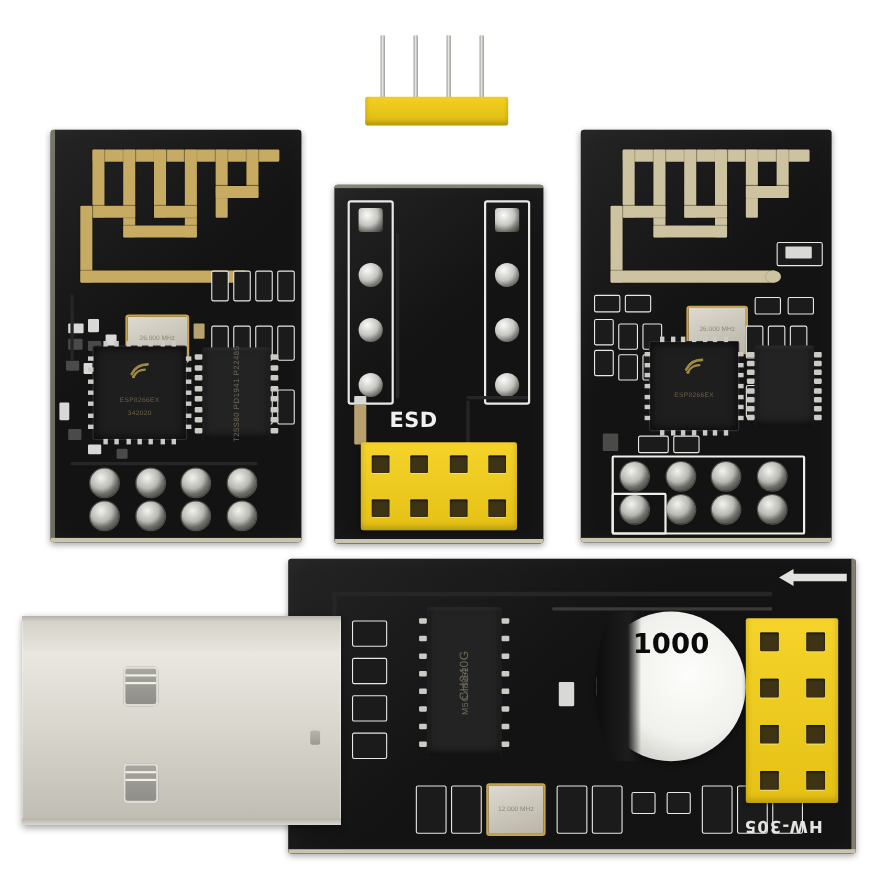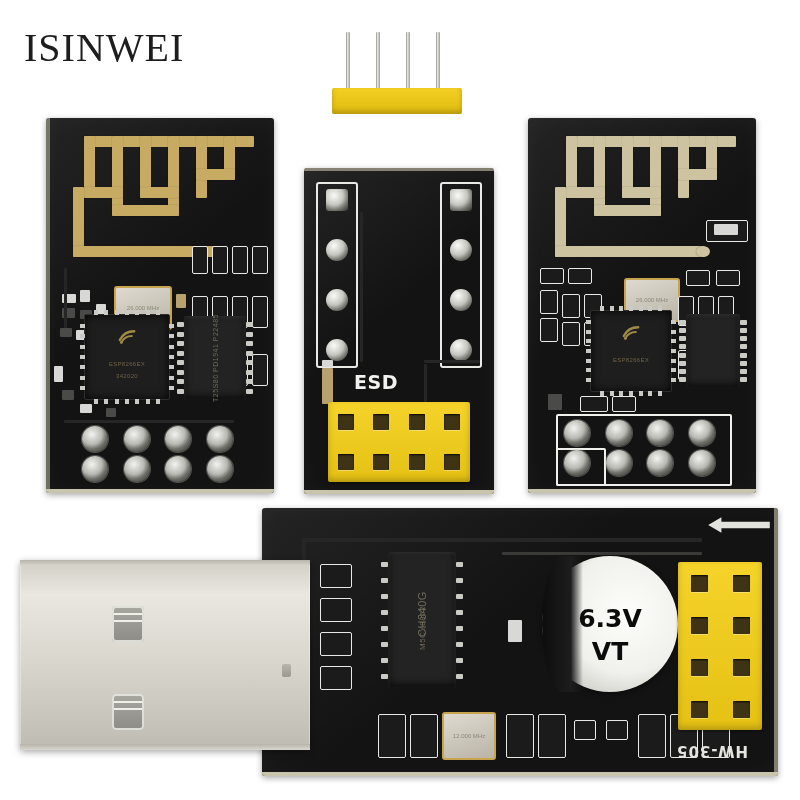--- a/index.html
+++ b/index.html
@@ -128,21 +128,20 @@
        letter-spacing:1px;font-family:"DejaVu Sans",sans-serif;}
   .arrow{position:absolute;}
   .trace{position:absolute;background:#262626;border-radius:1px;}
   .tracelt{position:absolute;background:#3a3a38;border-radius:1px;}
 </style>
 </head>
 <body>
 
 <div class="stage">
 
-  <div class="watermark">ISINWEI</div>
 
   <div class="mhdr" style="left:332px;top:32px;width:130px;height:82px;">
     <div class="pin" style="left:14px;height:66px;"></div>
     <div class="pin" style="left:44px;height:66px;"></div>
     <div class="pin" style="left:74px;height:66px;"></div>
     <div class="pin" style="left:104px;height:66px;"></div>
     <div class="body"></div>
   </div>
 
   <div class="pcb" style="left:46px;top:118px;width:228px;height:375px;">
@@ -483,22 +482,21 @@
           <span></span>
           <span></span>
       </div>
       <div class="txt" style="transform:rotate(-90deg);top:-12px;font-size:11px;">CH340G</div>
       <div class="txt" style="transform:rotate(-90deg);top:16px;font-size:8px;">M5CY8862</div>
     </div>
 
     <div class="ecap" style="left:280px;top:48px;width:136px;height:136px;">
       <div class="base"></div>
       <div class="band"></div>
-      <div class="t" style="top:36%;">6.3V</div>
-      <div class="t" style="top:60%;">VT</div>
+      <div class="t" style="top:12%;">1000</div>
     </div>
 
     <div class="pastepad" style="left:58px;top:56px;width:30px;height:22px;"></div>
     <div class="pastepad" style="left:58px;top:90px;width:30px;height:22px;"></div>
     <div class="pastepad" style="left:58px;top:124px;width:30px;height:22px;"></div>
     <div class="pastepad" style="left:58px;top:158px;width:30px;height:22px;"></div>
     <div class="smd" style="left:246px;top:112px;width:14px;height:22px;"></div>
     <div class="smd" style="left:424px;top:102px;width:12px;height:20px;"></div>
 
     <div class="pastepad" style="left:116px;top:206px;width:26px;height:42px;"></div>

